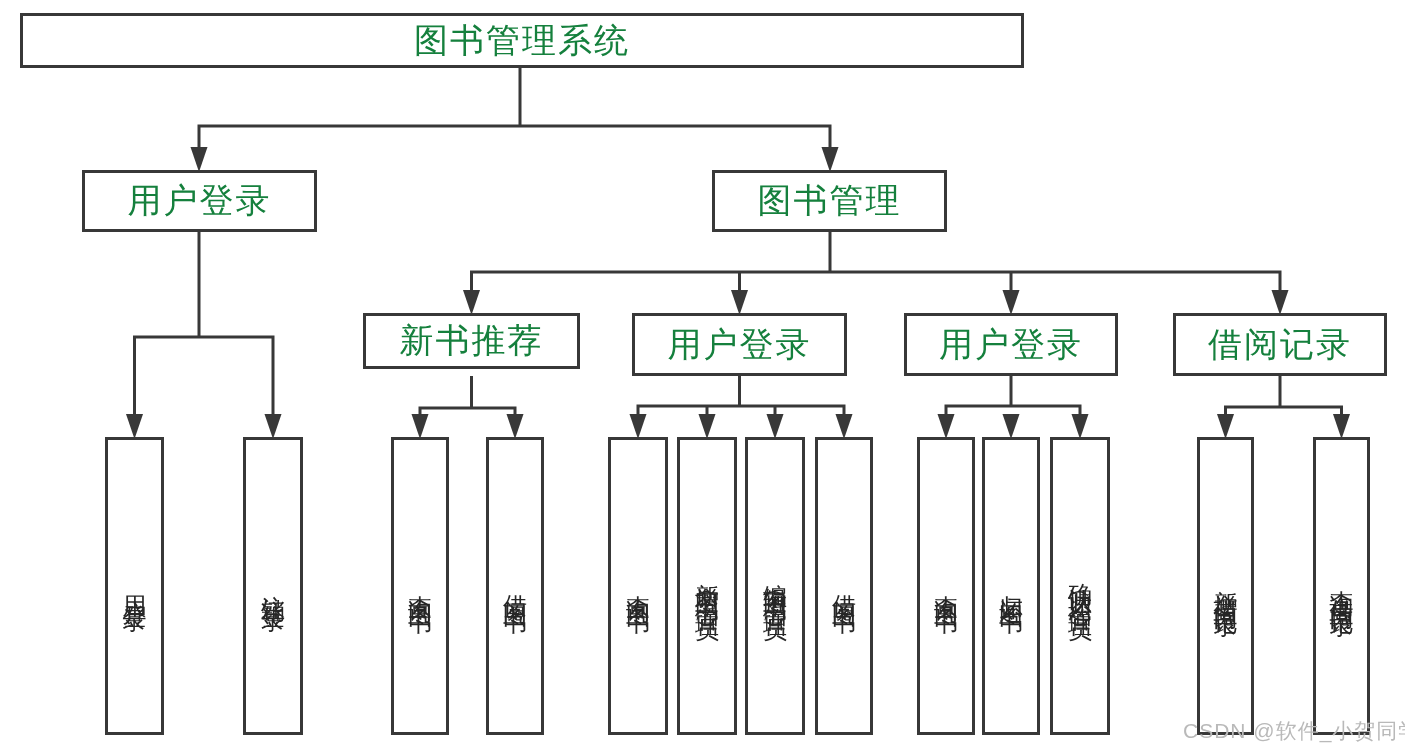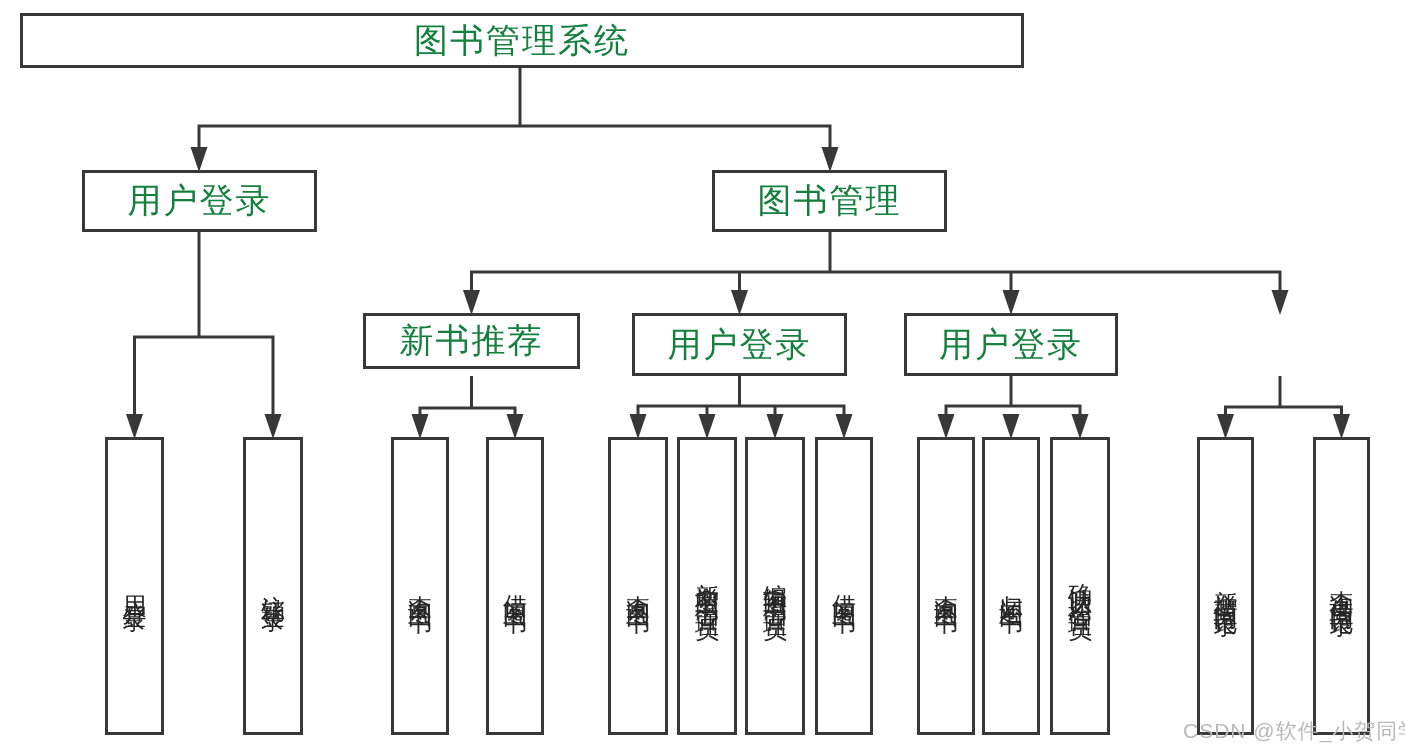--- a/index.html
+++ b/index.html
@@ -127,20 +127,23 @@
 
   <div class="node h" style="left:363px;top:313px;width:217px;height:56px">
     <span class="lbl">新书推荐</span>
   </div>
   <div class="node h" style="left:632px;top:313px;width:215px;height:63px">
     <span class="lbl">用户登录</span>
   </div>
   <div class="node h" style="left:904px;top:313px;width:214px;height:63px">
     <span class="lbl">用户登录</span>
   </div>
+  <div class="node h" style="left:1173px;top:313px;width:214px;height:63px">
+    <span class="lbl">借阅记录</span>
+  </div>
 
   <div class="node v" style="left:105px;top:437px;width:59px;height:298px">
     <span class="lbl">用户登录</span>
   </div>
   <div class="node v" style="left:243px;top:437px;width:60px;height:298px">
     <span class="lbl">注销登录</span>
   </div>
 
   <div class="node v" style="left:391px;top:437px;width:58px;height:298px">
     <span class="lbl">查询图书</span>

